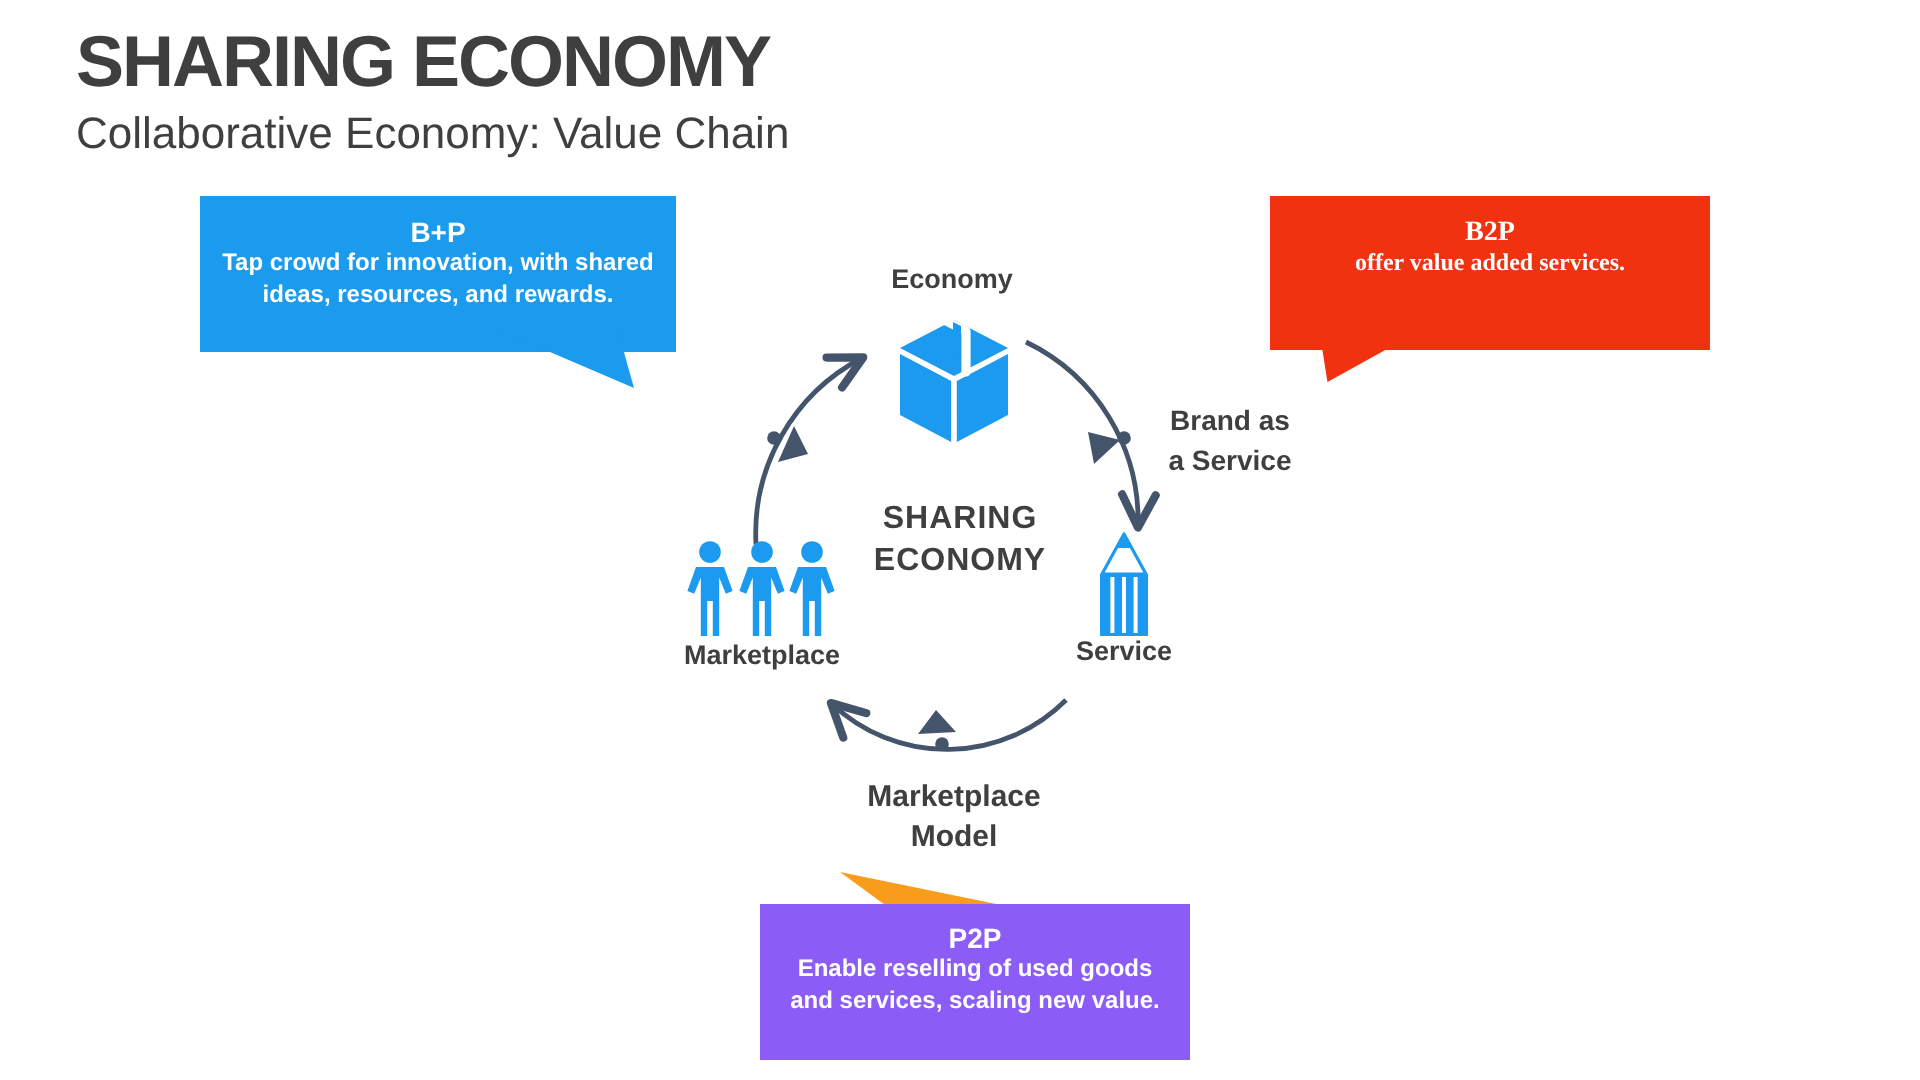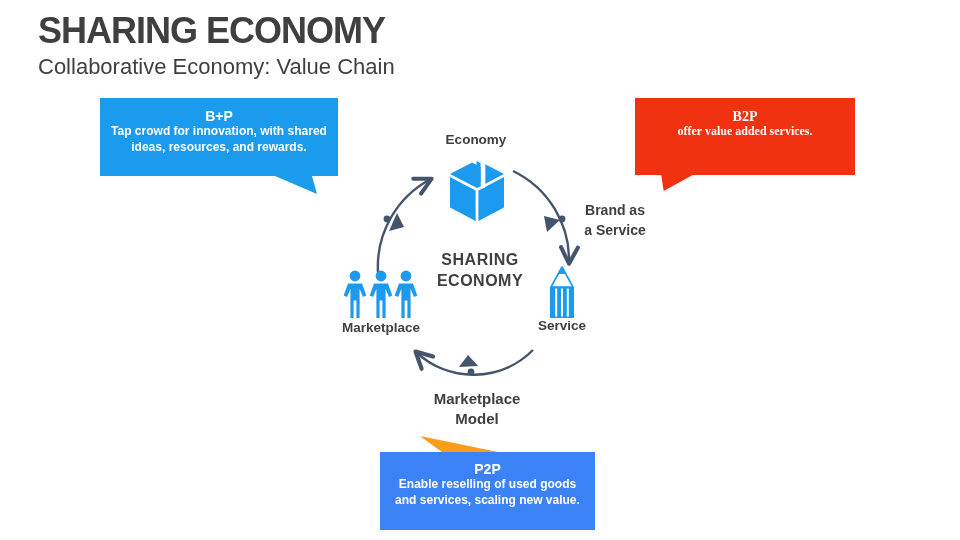--- a/index.html
+++ b/index.html
@@ -18,21 +18,21 @@
   .edge-lbl{font-size:14px;line-height:20px;}
   .model-lbl{font-size:15px;line-height:20px;}
   .center-lbl{font-size:16px;line-height:21px;letter-spacing:.5px;}
 
   
   .callout{position:absolute;color:#ffffff;text-align:center;}
   .callout .t{font-size:14px;font-weight:bold;line-height:15px;}
   .callout .l{font-size:12px;font-weight:bold;line-height:15.5px;white-space:nowrap;}
   .co-bp{left:100px;top:98px;width:238px;height:67px;background:#1b9bee;padding-top:11px;}
   .co-b2p{left:635px;top:98px;width:220px;height:66px;background:#f03210;padding-top:11px;font-family:Liberation Serif, serif;}
-  .co-p2p{left:380px;top:452px;width:215px;height:68px;background:#3b82f6;padding-top:10px;}
+  .co-p2p{left:380px;top:452px;width:215px;height:68px;background:#8b5cf6;padding-top:10px;}
   .tail{position:absolute;}
   .tail-bp{left:247px;top:164px;width:70px;height:30px;background:#1b9bee;
            clip-path:polygon(0 0,88% 0,100% 100%);}
   .tail-b2p{left:659px;top:161px;width:59px;height:30px;background:#f03210;
            clip-path:polygon(0 0,100% 0,8% 100%);}
   .tail-p2p{left:420px;top:436px;width:83px;height:17px;background:#f99c1b;
            clip-path:polygon(0 0,100% 100%,28% 100%);}
 
   svg{display:block;}
 </style>

